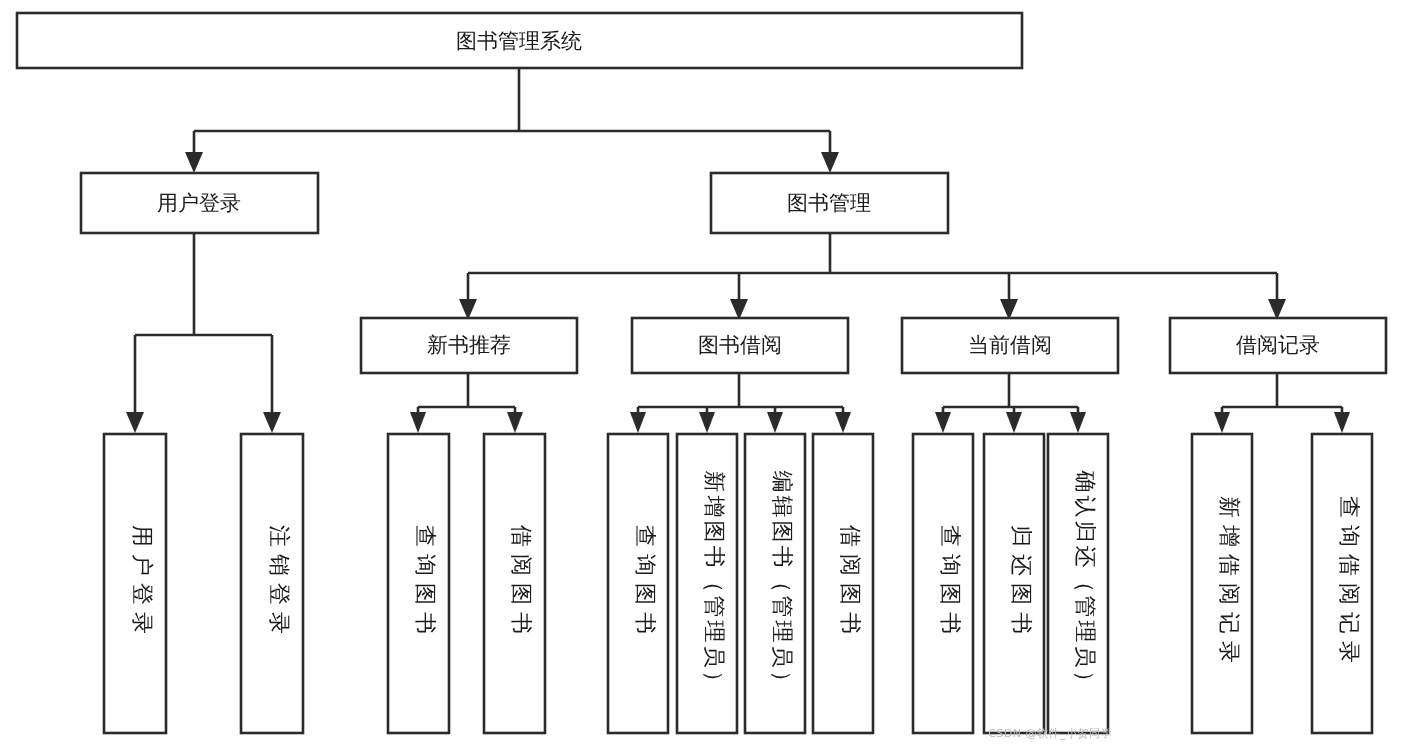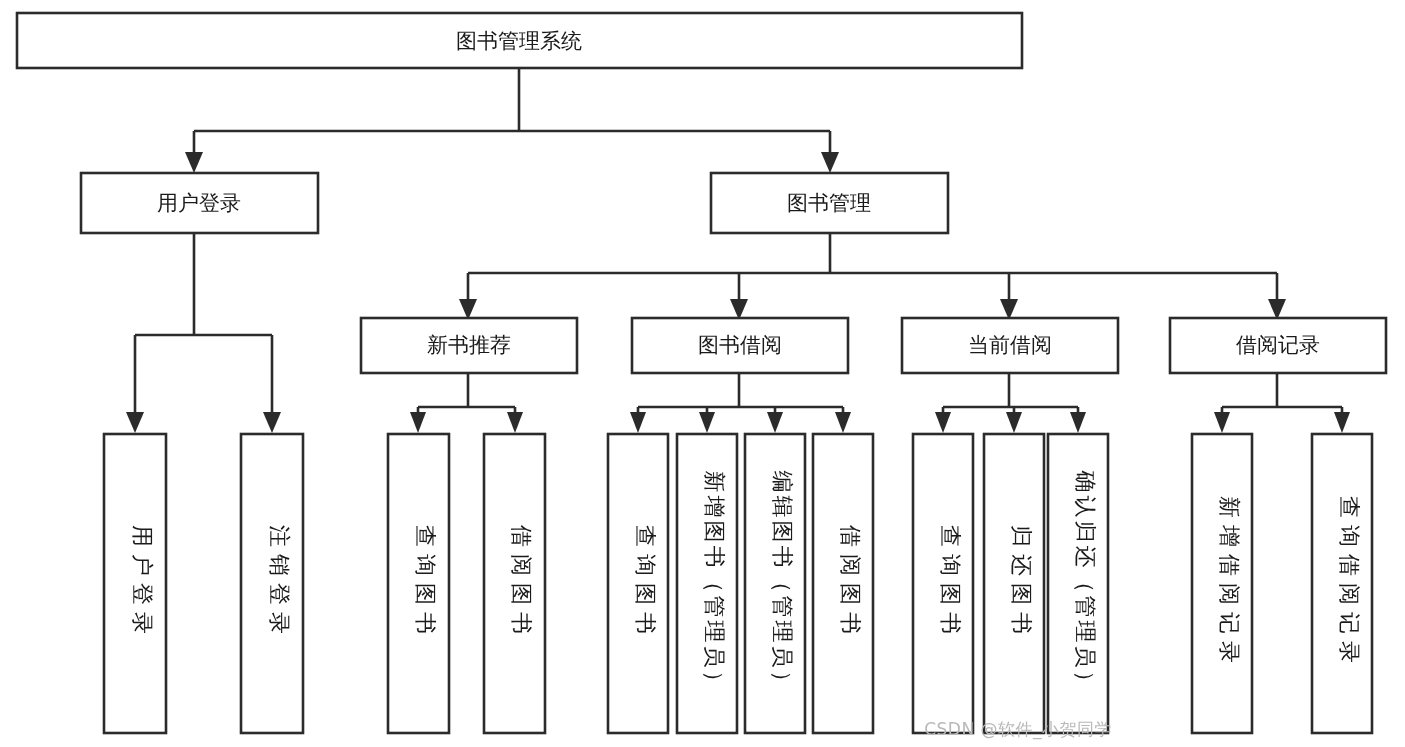--- a/index.html
+++ b/index.html
@@ -54,21 +54,21 @@
   }
   .arrow-head {
     fill: #2b2b2b;
     stroke: none;
   }
   .watermark {
     position: absolute;
     right: 8px;
     bottom: 6px;
     color: #b9b9b9;
-    font-size: 17px;
+    font-size: 11px;
     font-family: "DejaVu Sans", "Liberation Sans", sans-serif;
     letter-spacing: 0.5px;
     white-space: nowrap;
     pointer-events: none;
   }
 </style>
 </head>
 <body>
 
 <div id="diagram-root">

